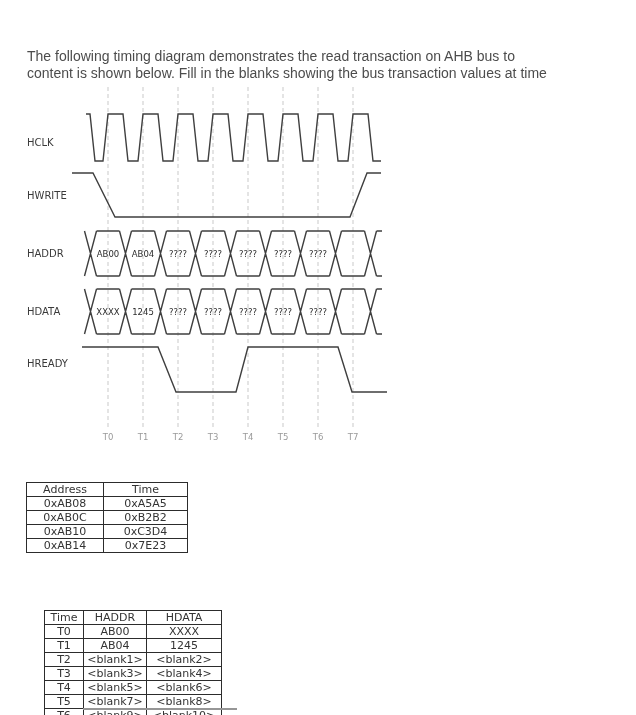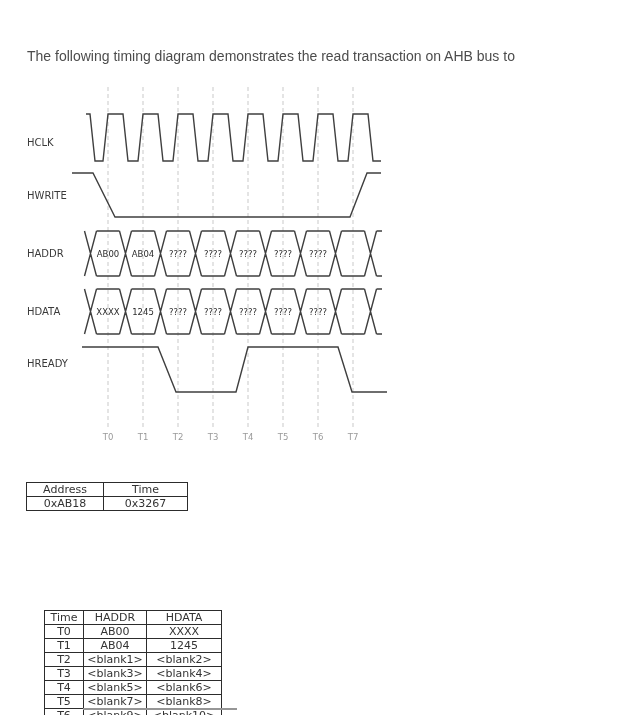--- a/index.html
+++ b/index.html
@@ -26,20 +26,21 @@
   #transaction-table{left:44px;top:586px;width:177px;padding-left:24px;}
   .bottom-rule{
     position:absolute;left:83px;top:708px;width:154px;height:2px;background:#969696;
   }
 </style>
 </head>
 <body>
 
 <div class="intro">
   <div>The following timing diagram demonstrates the read transaction on AHB bus to</div>
+  <div>content is shown below. Fill in the blanks showing the bus transaction values at time</div>
 </div>
 
 <svg id="timing-svg" width="636" height="715" viewBox="0 0 636 715">
     <line x1="108" y1="87" x2="108" y2="428" stroke="#c9c9c9" stroke-width="1" stroke-dasharray="4 3"></line>
     <line x1="143" y1="87" x2="143" y2="428" stroke="#c9c9c9" stroke-width="1" stroke-dasharray="4 3"></line>
     <line x1="178" y1="87" x2="178" y2="428" stroke="#c9c9c9" stroke-width="1" stroke-dasharray="4 3"></line>
     <line x1="213" y1="87" x2="213" y2="428" stroke="#c9c9c9" stroke-width="1" stroke-dasharray="4 3"></line>
     <line x1="248" y1="87" x2="248" y2="428" stroke="#c9c9c9" stroke-width="1" stroke-dasharray="4 3"></line>
     <line x1="283" y1="87" x2="283" y2="428" stroke="#c9c9c9" stroke-width="1" stroke-dasharray="4 3"></line>
     <line x1="318" y1="87" x2="318" y2="428" stroke="#c9c9c9" stroke-width="1" stroke-dasharray="4 3"></line>
@@ -82,22 +83,34 @@
   <colgroup>
       <col style="width:77px">
       <col style="width:84px">
     </colgroup>
   <tbody>
       <tr>
         <td>Address</td>
         <td>Time</td>
       </tr>
       <tr>
-        <td>0xAB18</td>
-        <td>0x3267</td>
+        <td>0xAB08</td>
+        <td>0xA5A5</td>
+      </tr>
+      <tr>
+        <td>0xAB0C</td>
+        <td>0xB2B2</td>
+      </tr>
+      <tr>
+        <td>0xAB10</td>
+        <td>0xC3D4</td>
+      </tr>
+      <tr>
+        <td>0xAB14</td>
+        <td>0x7E23</td>
       </tr>
     </tbody>
 </table>
 
 <table class="data-table" id="transaction-table">
   <colgroup>
       <col style="width:39px">
       <col style="width:63px">
       <col style="width:75px">
     </colgroup>

